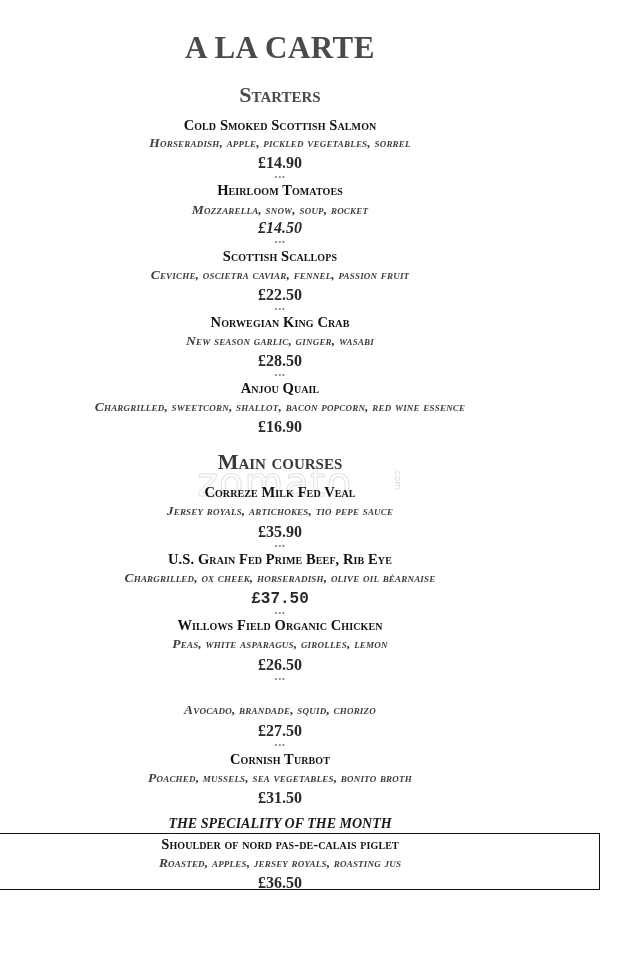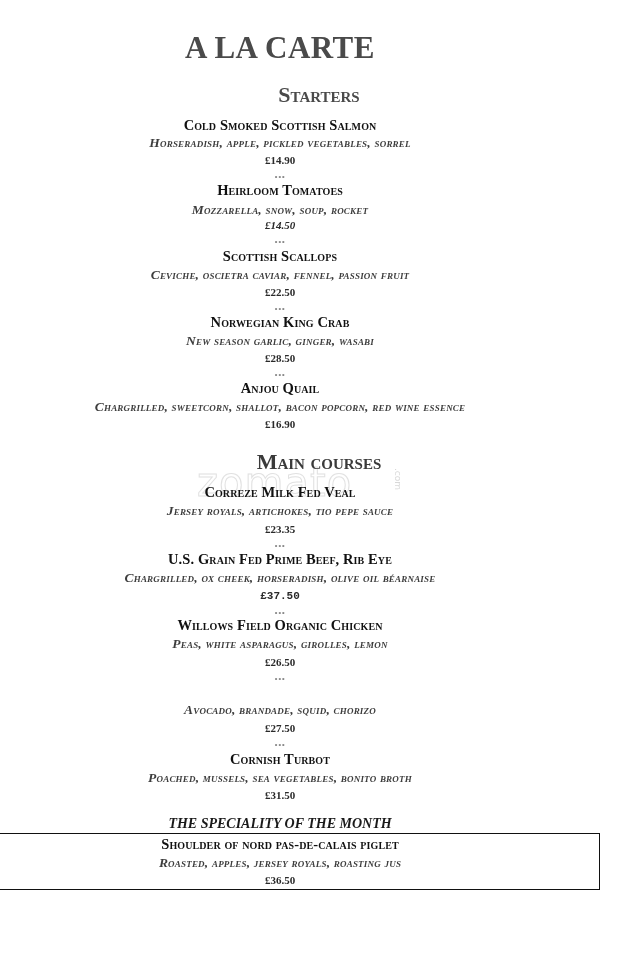--- a/index.html
+++ b/index.html
@@ -32,42 +32,41 @@
       font-size: 31px;
       font-weight: bold;
       color: #4a4a4a;
       letter-spacing: 0.5px;
     }
     .section {
       font-size: 22px;
       font-weight: bold;
       color: #4a4a4a;
       font-variant: small-caps;
-      padding-left: 39px;
     }
     .section.main {
       color: #3a3a3a;
     }
     .dish-name {
       font-size: 14.5px;
       font-weight: bold;
       color: #111111;
       font-variant: small-caps;
       letter-spacing: 0.1px;
     }
     .dish-desc {
       font-size: 13.5px;
       font-style: italic;
       font-weight: bold;
       color: #3d3d3d;
       font-variant: small-caps;
       letter-spacing: 0.2px;
     }
     .price {
-      font-size: 11px;
+      font-size: 16px;
       font-weight: bold;
       color: #2a2a2a;
     }
     .price.italic {
       font-style: italic;
     }
     .sep {
       font-size: 9px;
       color: #888888;
       letter-spacing: 0.5px;
@@ -145,21 +144,21 @@
   <div class="line sep" style="top:371px;">•••</div>
 
   <div class="line dish-name" style="top:380px;">Anjou Quail</div>
   <div class="line dish-desc" style="top:399px;">Chargrilled, sweetcorn, shallot, bacon popcorn, red wine essence</div>
   <div class="line price" style="top:418px;">£16.90</div>
 
   <div class="line section main" style="top:449px;">Main courses</div>
 
   <div class="line dish-name" style="top:484px;">Correze Milk Fed Veal</div>
   <div class="line dish-desc" style="top:503px;">Jersey royals, artichokes, tio pepe sauce</div>
-  <div class="line price" style="top:523px;">£23.35</div>
+  <div class="line price" style="top:523px;">£35.90</div>
   <div class="line sep" style="top:542px;">•••</div>
 
   <div class="line dish-name" style="top:551px;">U.S. Grain Fed Prime Beef, Rib Eye</div>
   <div class="line dish-desc" style="top:570px;font-style:italic;">Chargrilled, ox cheek, horseradish, olive oil béarnaise</div>
   <div class="line price" style="top:590px;font-family:Liberation Mono, monospace;">£37.50</div>
   <div class="line sep" style="top:609px;">•••</div>
 
   <div class="line dish-name" style="top:617px;">Willows Field Organic Chicken</div>
   <div class="line dish-desc" style="top:636px;">Peas, white asparagus, girolles, lemon</div>
   <div class="line price" style="top:656px;">£26.50</div>

